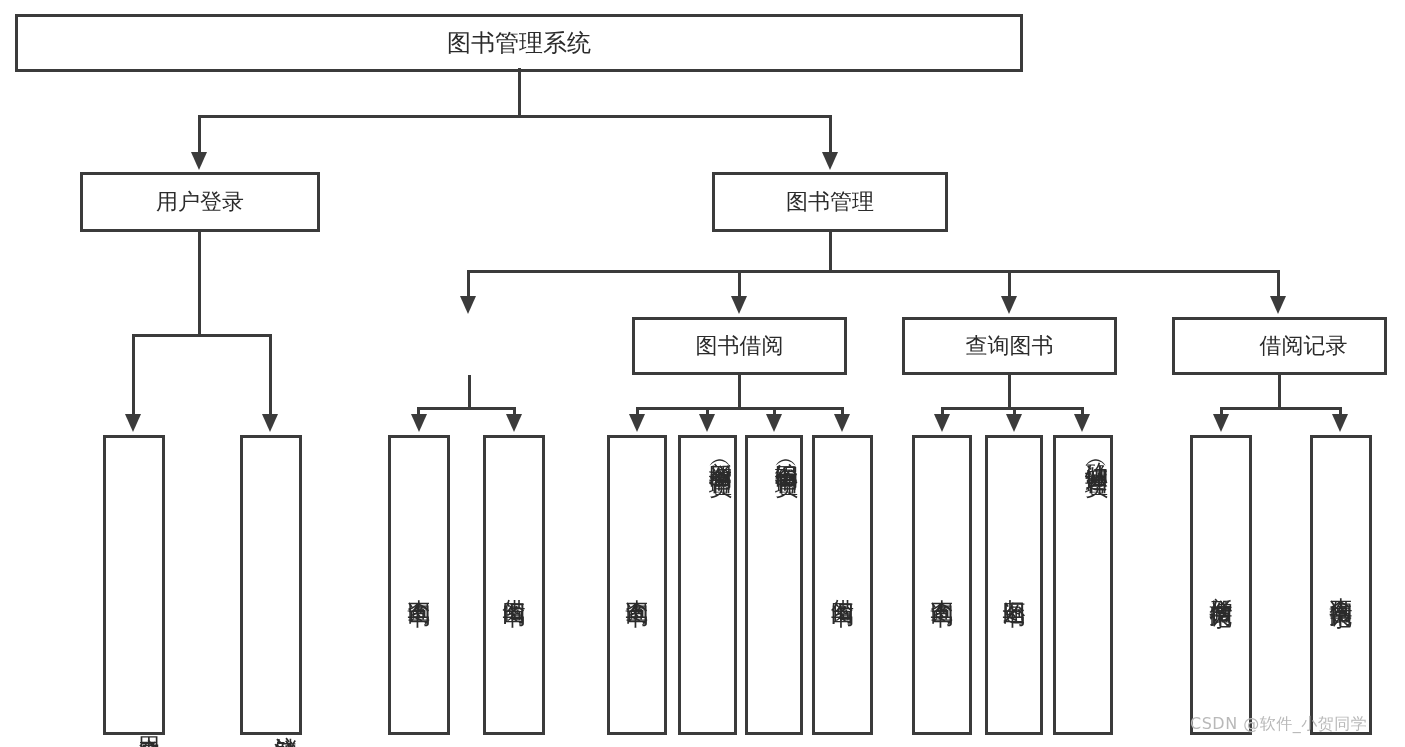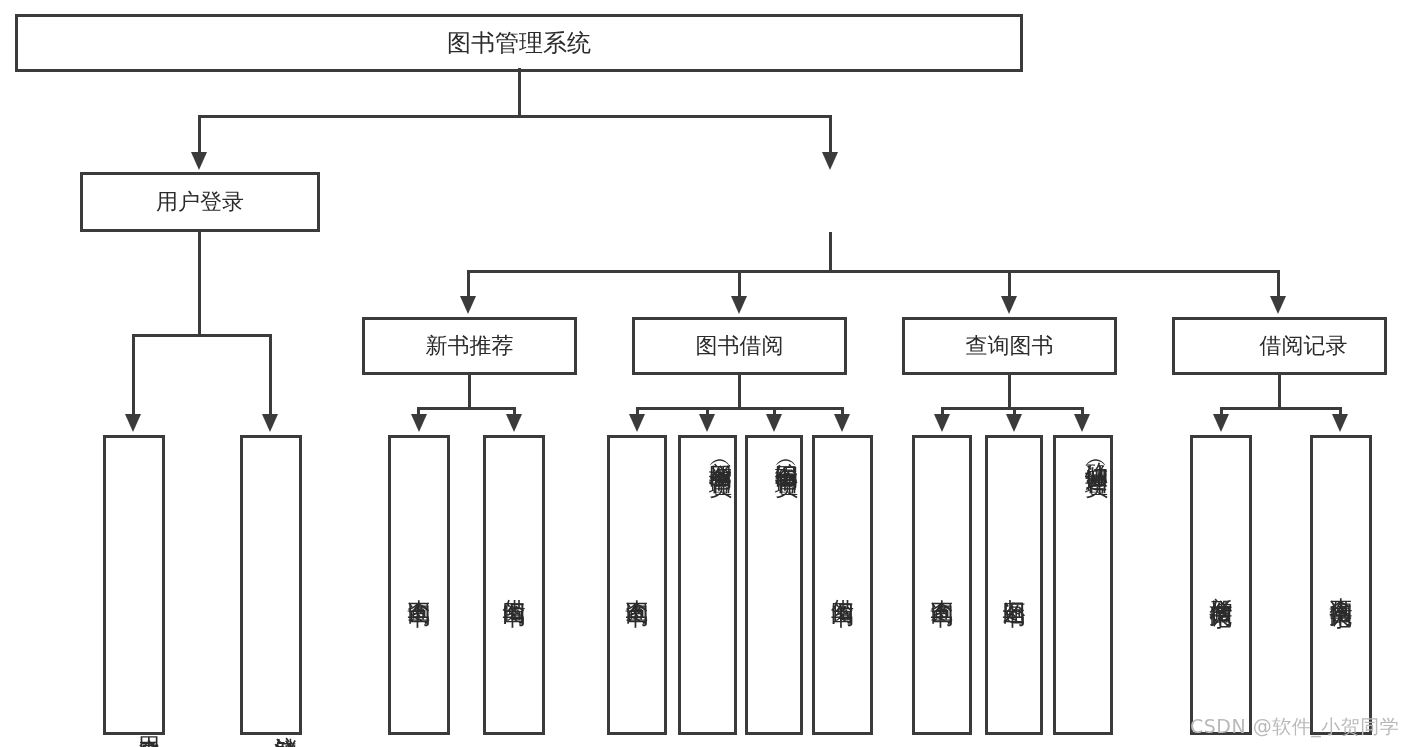--- a/index.html
+++ b/index.html
@@ -61,21 +61,21 @@
     width: 0;
     height: 0;
     border-left: 8px solid transparent;
     border-right: 8px solid transparent;
     border-top: 18px solid #3b3b3b;
   }
 
   
   #watermark {
     position: absolute;
-    font-size: 19px;
+    font-size: 16px;
     color: #b9b9b9;
     white-space: nowrap;
     letter-spacing: 0.5px;
     pointer-events: none;
   }
 </style>
 </head>
 <body>
 
 <div id="canvas">
@@ -85,40 +85,40 @@
   <div class="conn v" style="left:518px; top:68px; height:49px;"></div>
 
   <div class="conn h" style="left:198px; top:115px; width:634px;"></div>
 
   <div class="conn v" style="left:198px; top:115px; height:40px;"></div>
   <div class="arrow" style="left:191px; top:152px;"></div>
   <div class="conn v" style="left:829px; top:115px; height:40px;"></div>
   <div class="arrow" style="left:822px; top:152px;"></div>
 
   <div class="node level2" id="node-l2-0" style="left: 80px; top: 172px; width: 240px; height: 60px;">用户登录</div>
+  <div class="node level2" id="node-l2-1" style="left: 712px; top: 172px; width: 236px; height: 60px;">图书管理</div>
 
   <div class="conn v" style="left:198px; top:232px; height:104px;"></div>
   <div class="conn h" style="left:132px; top:334px; width:137px;"></div>
   <div class="conn v" style="left:132px; top:334px; height:82px;"></div>
   <div class="arrow" style="left:125px; top:414px;"></div>
   <div class="conn v" style="left:269px; top:334px; height:82px;"></div>
   <div class="arrow" style="left:262px; top:414px;"></div>
 
   <div class="conn v" style="left:829px; top:232px; height:40px;"></div>
   <div class="conn h" style="left:467px; top:270px; width:813px;"></div>
   <div class="conn v" style="left:467px; top:270px; height:28px;"></div>
   <div class="arrow" style="left:460px; top:296px;"></div>
   <div class="conn v" style="left:738px; top:270px; height:28px;"></div>
   <div class="arrow" style="left:731px; top:296px;"></div>
   <div class="conn v" style="left:1008px; top:270px; height:28px;"></div>
   <div class="arrow" style="left:1001px; top:296px;"></div>
   <div class="conn v" style="left:1277px; top:270px; height:28px;"></div>
   <div class="arrow" style="left:1270px; top:296px;"></div>
 
-  <div class="node level3" id="node-l3-0" style="left: 362px; top: 317px; width: 215px; height: 58px;">新书推荐</div>
   <div class="node level3" id="node-l3-1" style="left: 632px; top: 317px; width: 215px; height: 58px;">图书借阅</div>
   <div class="node level3" id="node-l3-2" style="left: 902px; top: 317px; width: 215px; height: 58px;">查询图书</div>
   <div class="node level3" id="node-l3-3" style="left: 1172px; top: 317px; width: 215px; height: 58px; padding-left: 48px;">借阅记录</div>
 
   <div class="conn v" style="left:468px; top:375px; height:34px;"></div>
   <div class="conn h" style="left:417px; top:407px; width:99px;"></div>
   <div class="conn v" style="left:417px; top:407px; height:10px;"></div>
   <div class="arrow" style="left:411px; top:414px;"></div>
   <div class="conn v" style="left:513px; top:407px; height:10px;"></div>
   <div class="arrow" style="left:506px; top:414px;"></div>

